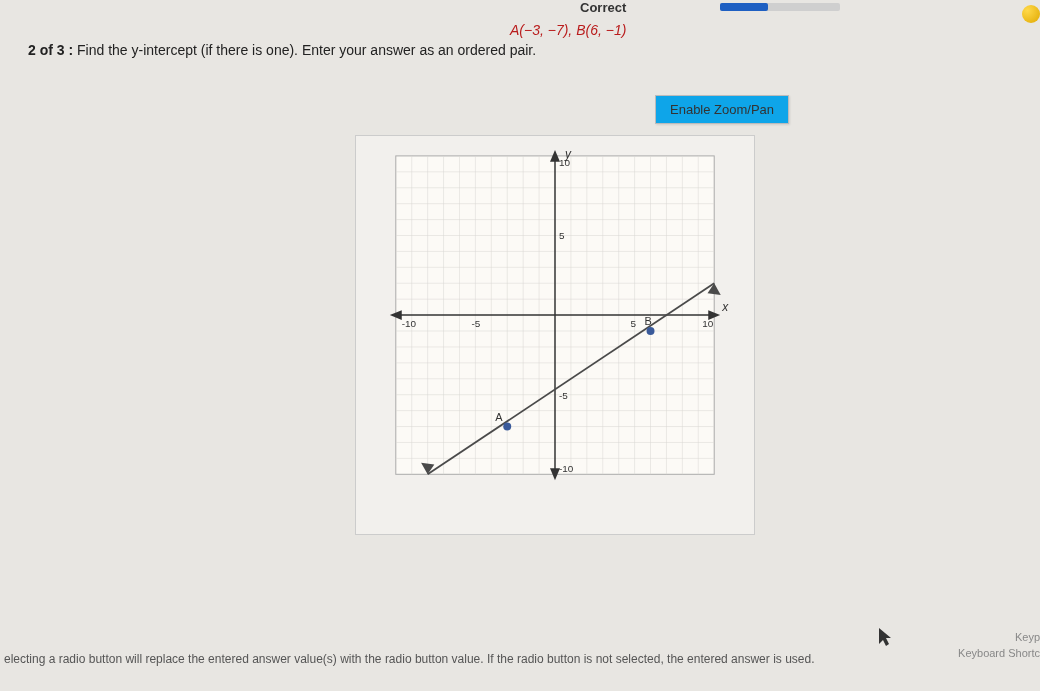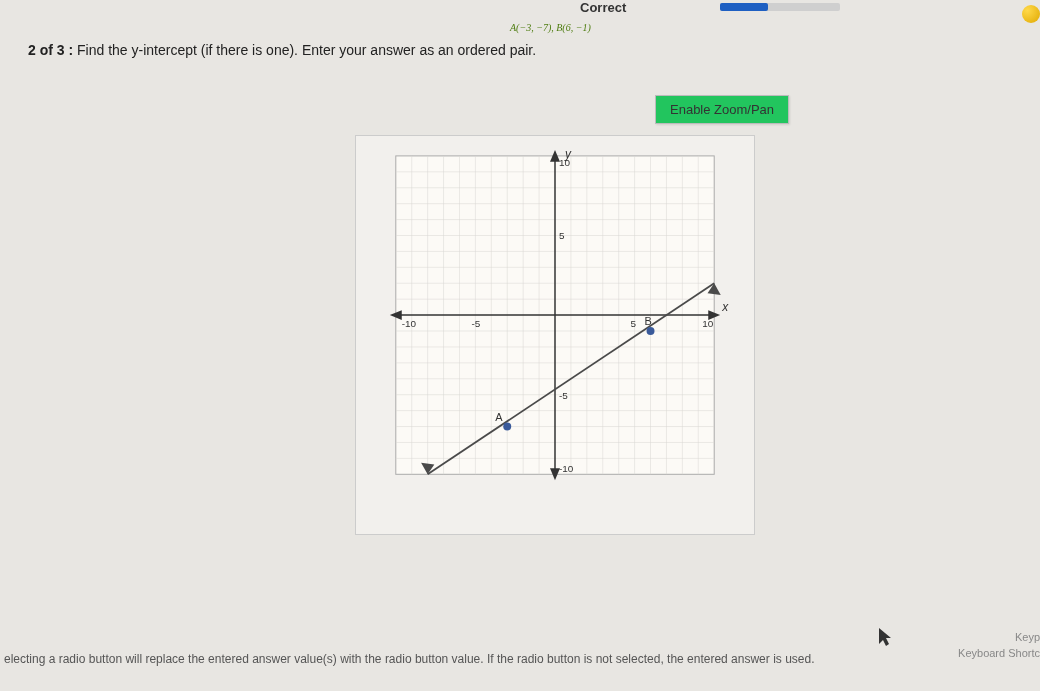--- a/index.html
+++ b/index.html
@@ -43,41 +43,40 @@
     .progress-fill {
       height: 100%;
       width: 40%;
       background: #1e5fc2;
       border-radius: 2px;
     }
     .points-row {
       position: absolute;
       top: 22px;
       left: 510px;
-      font-size: 10px;
+      font-size: 14px;
       font-style: italic;
-      color: #4d7c0f;
-      font-family: Liberation Serif, serif;
+      color: #b91c1c;
     }
     .question-row {
       position: absolute;
       top: 42px;
       left: 0;
       font-size: 14px;
       color: #222;
       margin-left: 28px;
     }
     .step-label {
       font-weight: bold;
     }
     .enable-zoom {
       position: absolute;
       top: 95px;
       left: 655px;
-      background: #22c55e;
+      background: #0ea5e9;
       border: 1px solid #bbb;
       padding: 6px 14px;
       font-size: 13px;
       color: #333;
       box-shadow: 1px 1px 2px rgba(0,0,0,0.1);
     }
     .graph-container {
       position: absolute;
       top: 135px;
       left: 355px;

